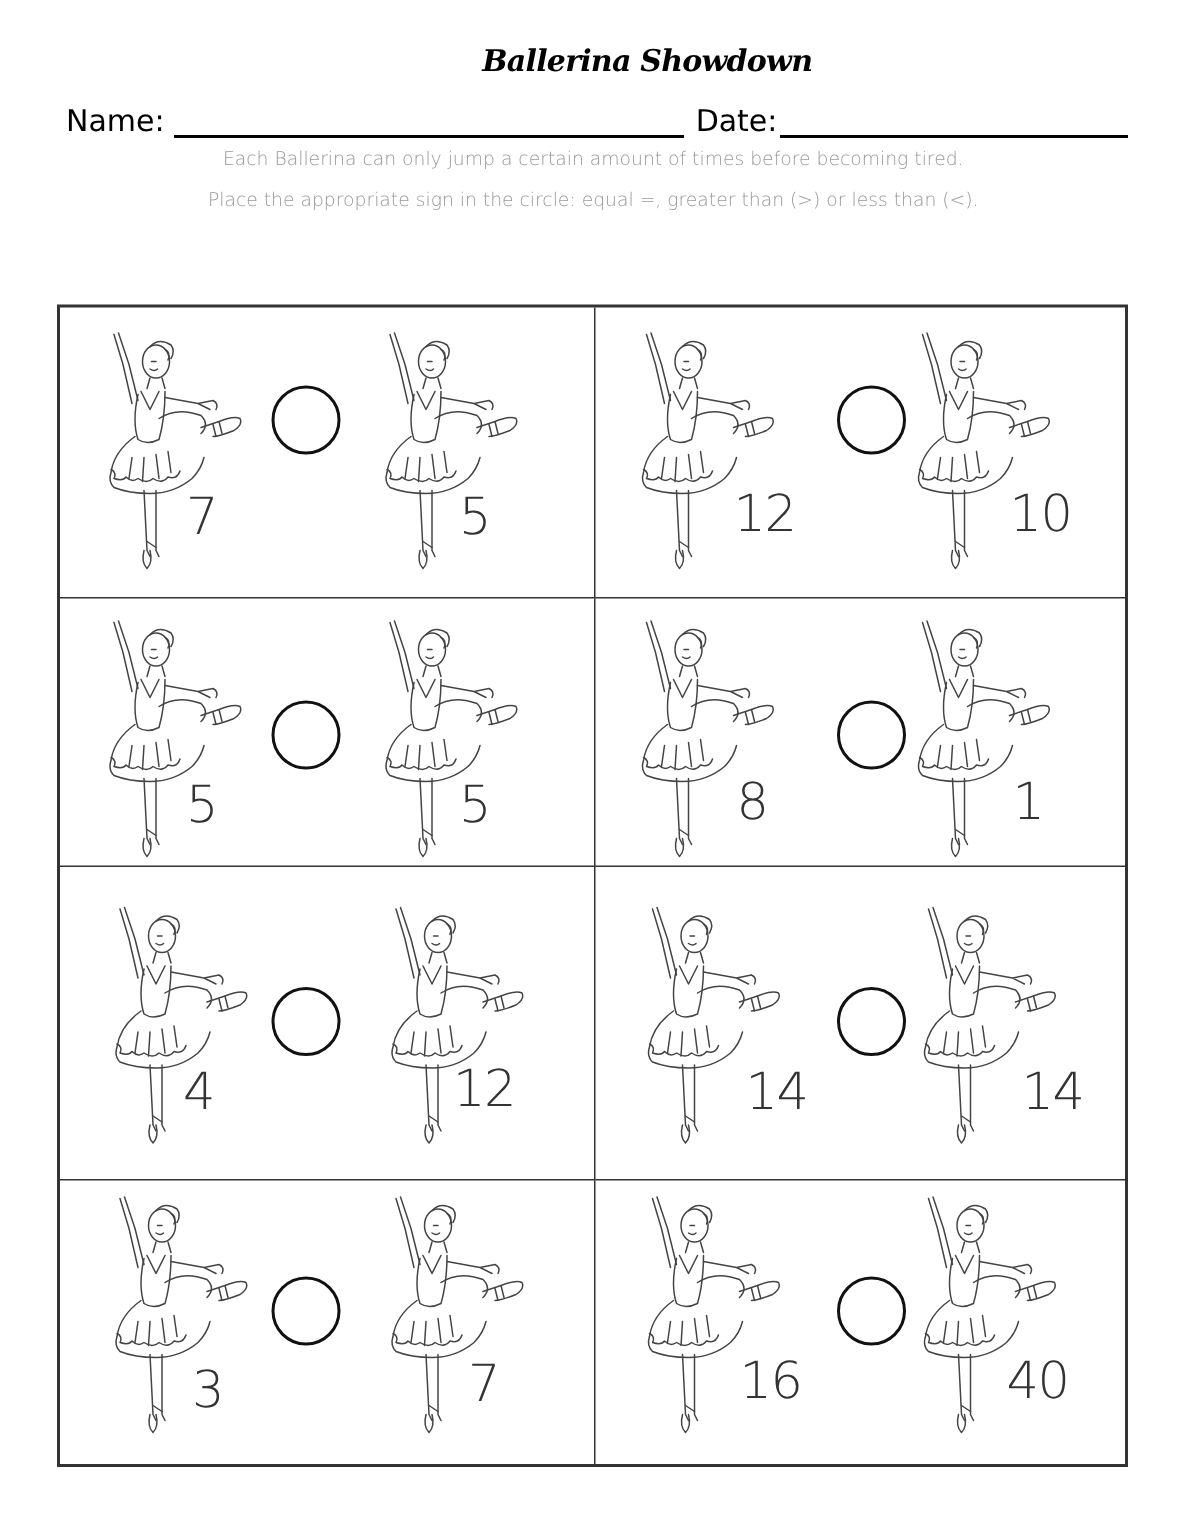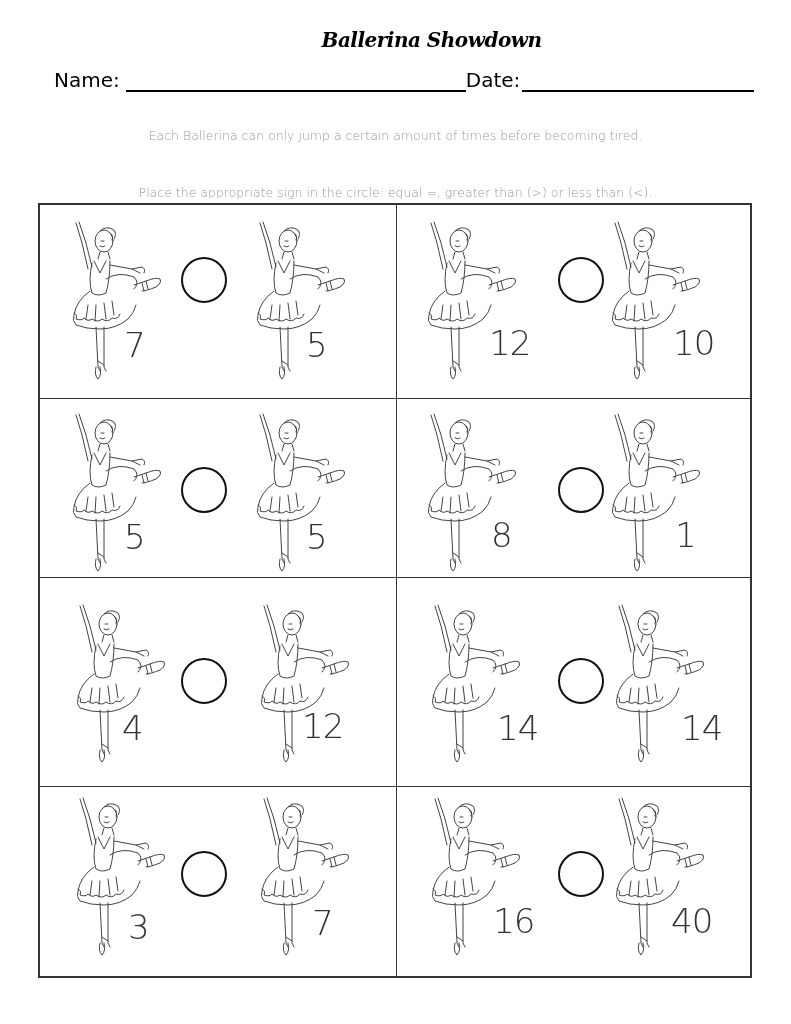--- a/index.html
+++ b/index.html
@@ -1,38 +1,38 @@
 <!DOCTYPE html>
 <html><head>
 <meta charset="utf-8">
 <style>
   html, body { margin:0; padding:0; background:#fff; }
   body { width:791px; height:1024px; position:relative; overflow:hidden; font-family:"DejaVu Sans", sans-serif; color:#000; }
   .title { position:absolute; top:28px; left:0; width:791px; text-align:center; font-family:"DejaVu Serif", serif; font-style:italic; font-weight:bold; font-size:20px; letter-spacing:-0.5px;padding-left:36px; }
-  .name-row { position:absolute; top:68px; left:54px; width:710px; font-size:20px; display:flex; align-items:flex-end; white-space:nowrap; }
+  .name-row { position:absolute; top:68px; left:44px; width:710px; font-size:20px; display:flex; align-items:flex-end; white-space:nowrap; }
   .name-row .line { display:inline-block; border-bottom:2px solid #000; height:18px; margin-left:6px; }
   .instructions { position:absolute; top:96px; left:0; width:791px; text-align:center; color:#999; font-size:12.5px; font-weight:300; }
-  .instructions div { height:26.5px; line-height:20px;margin-top:30px; }
+  .instructions div { height:26.5px; line-height:20px; }
   .grid { position:absolute; left:38px; top:203px; width:714px; height:775px; border:2px solid #333; box-sizing:border-box; display:grid; grid-template-columns:357px 355px; grid-template-rows:194px 179px 209px 189px; }
   .cell { position:relative; border-right:1.5px solid #333; border-bottom:1.5px solid #333; box-sizing:border-box; }
   .cell.right { border-right:none; }
   .cell.last { border-bottom:none; }
   .ballerina { position:absolute; width:92px; height:160px; }
   .num { position:absolute; font-family:"DejaVu Sans", sans-serif; font-weight:200; font-size:34px; color:#333; letter-spacing:-1px; }
   .circle { position:absolute; width:46px; height:46px; border:2px solid #111; border-radius:50%; box-sizing:border-box; }
 </style>
 </head>
 <body>
 
 <div class="title">Ballerina Showdown</div>
 
 <div class="name-row">
   <span>Name:</span>
   <span class="line" style="width:340px"></span>
-  <span style="margin-left:0">Date:</span>
+  <span style="margin-left:8px">Date:</span>
   <span class="line" style="width:232px;margin-left:2px"></span>
 </div>
 
 <div class="instructions">
   <div>Each Ballerina can only jump a certain amount of times before becoming tired.</div>
   <div>Place the appropriate sign in the circle: equal =, greater than (&gt;) or less than (&lt;).</div>
 </div>
 
 <svg width="0" height="0" style="position:absolute">
   <defs>

